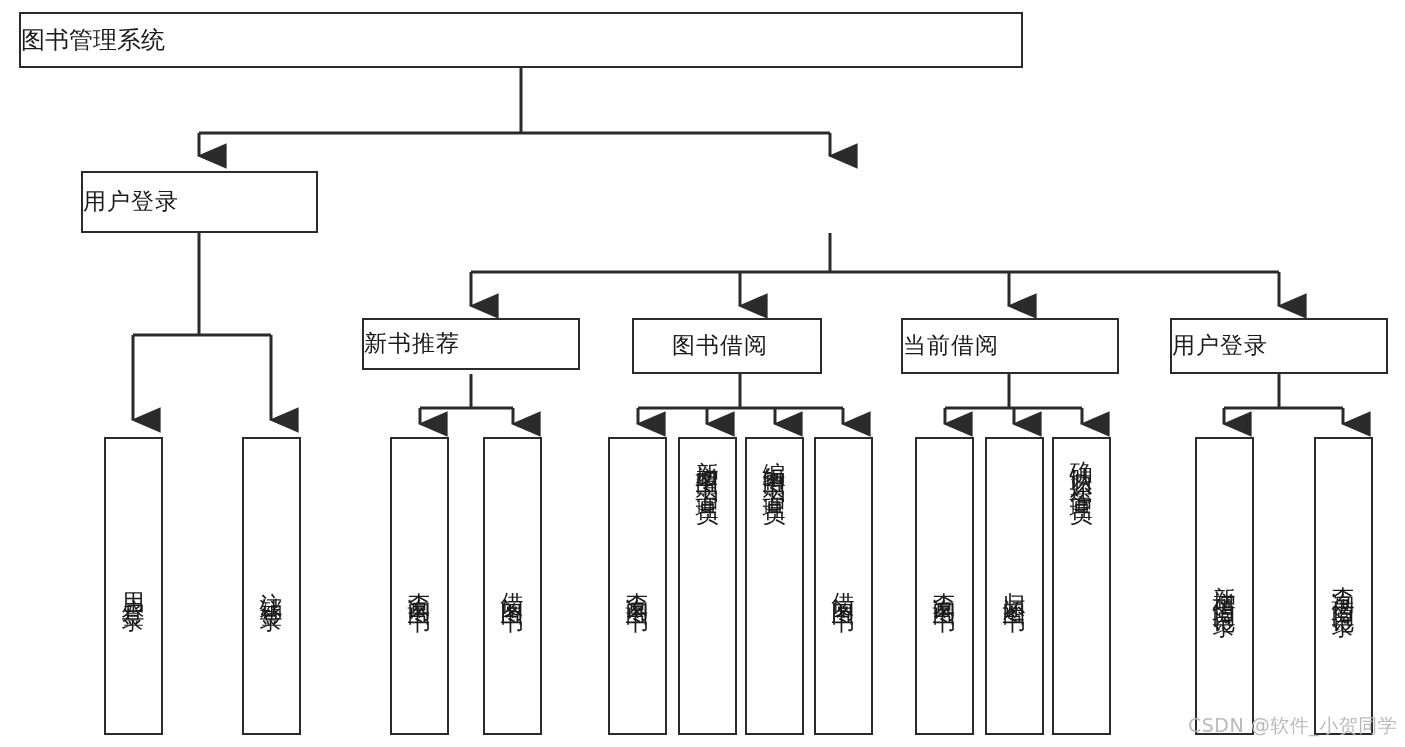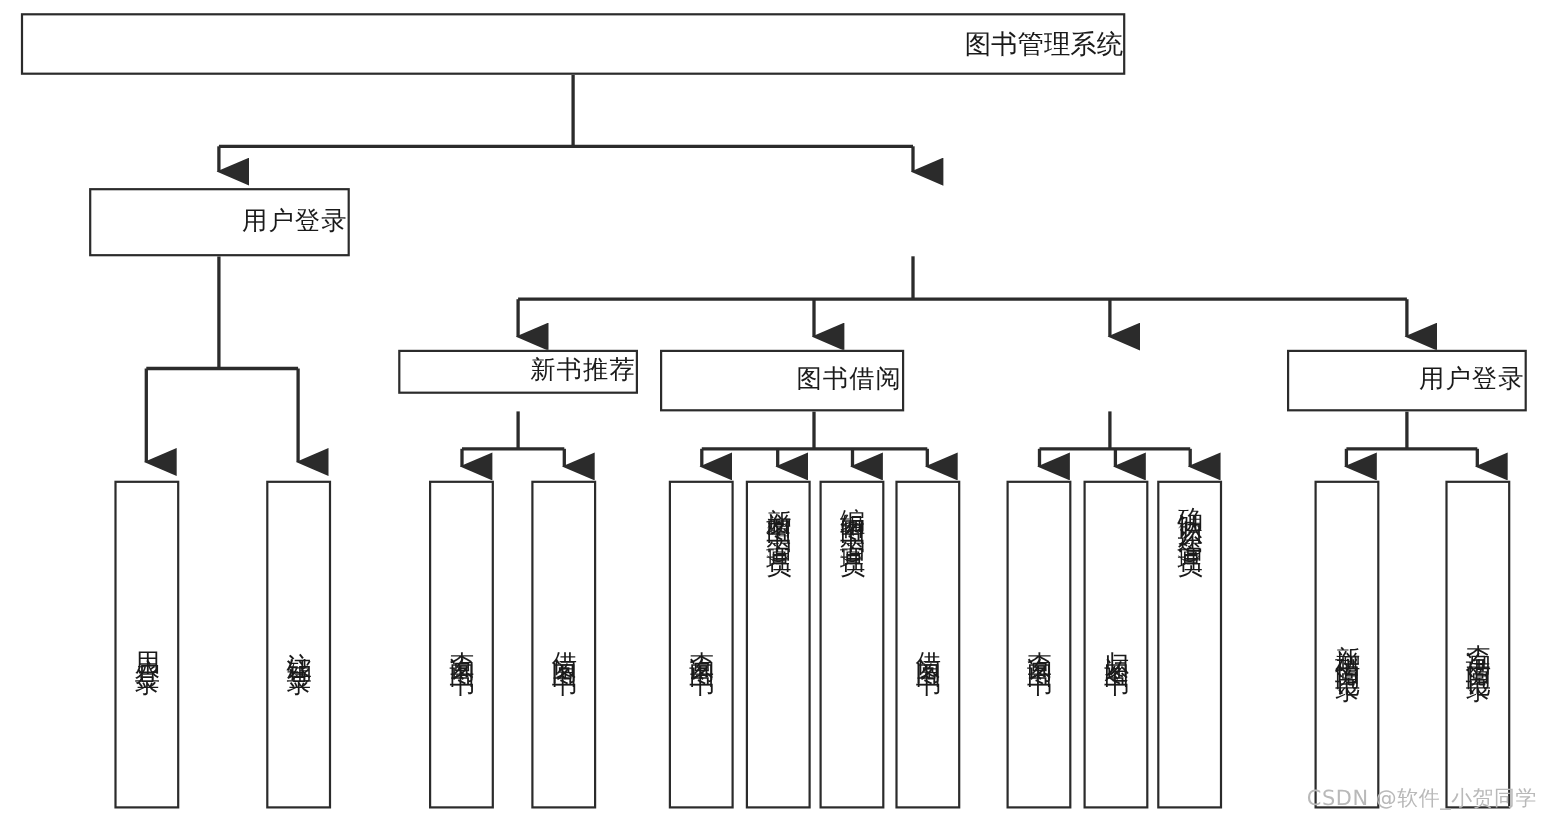--- a/index.html
+++ b/index.html
@@ -26,21 +26,21 @@
     height: 747px;
     pointer-events: none;
   }
   .node {
     position: absolute;
     box-sizing: border-box;
     background: #ffffff;
     border: 2.5px solid #2b2b2b;
     display: flex;
     align-items: center;
-    justify-content: flex-end;
+    justify-content: flex-start;
     color: #1a1a1a;
   }
   .node.horiz {
     font-size: 23px;
     letter-spacing: 1px;
     line-height: 1.1;
   }
   .node.root {
     font-size: 24px;
   }
@@ -134,25 +134,28 @@
   </svg>
 
   <div class="node root" style="left:19px; top:12px; width:1004px; height:56px;">
     <span>图书管理系统</span>
   </div>
 
   <div class="node horiz" style="left:81px; top:171px; width:237px; height:62px;">
     <span>用户登录</span>
   </div>
 
-  <div class="node horiz" style="left:362px; top:318px; width:218px; height:40px;">
+  <div class="node horiz" style="left:362px; top:318px; width:218px; height:52px;">
     <span>新书推荐</span>
   </div>
-  <div class="node horiz" style="left:600px; top:318px; width:222px; height:56px;">
+  <div class="node horiz" style="left:632px; top:318px; width:190px; height:56px;padding-left:38px;">
     <span>图书借阅</span>
+  </div>
+  <div class="node horiz" style="left:901px; top:318px; width:218px; height:56px;">
+    <span>当前借阅</span>
   </div>
   <div class="node horiz" style="left:1170px; top:318px; width:218px; height:56px;">
     <span>用户登录</span>
   </div>
 
   <div class="node leaf" style="left:104px; top:437px; width:59px; height:298px;">
     <span class="vtext">用户登录</span>
   </div>
   <div class="node leaf" style="left:242px; top:437px; width:59px; height:298px;">
     <span class="vtext">注销登录</span>

